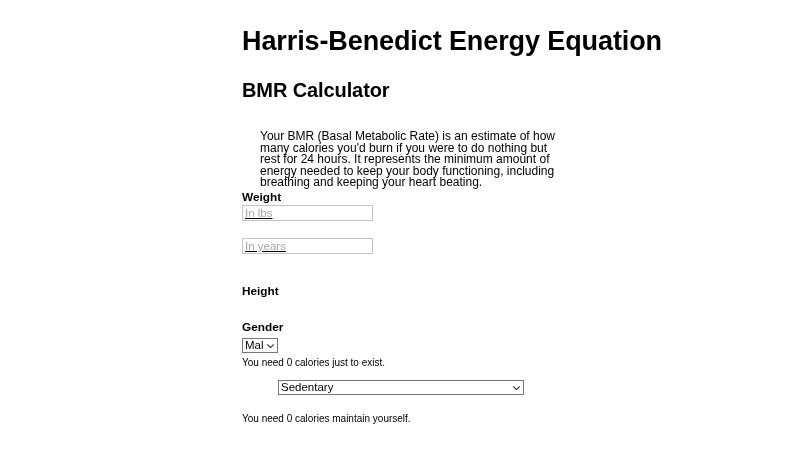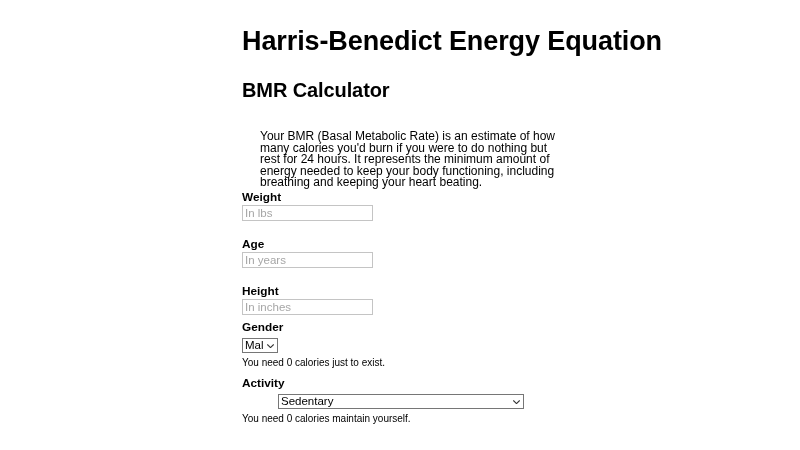--- a/index.html
+++ b/index.html
@@ -92,20 +92,21 @@
     padding: 1px 2px;
     margin: 0;
     font-family: "Liberation Sans", sans-serif;
     font-size: 11.5px;
     line-height: 13px;
     color: #000000;
     background: #ffffff;
     border: 1px solid #c4c4c4;
     border-radius: 0;
     outline: none;
+    text-decoration: underline;
   }
   input.text-input::placeholder {
     color: #a6a6a6;
     opacity: 1;
   }
 
   select.dropdown {
     display: block;
     box-sizing: border-box;
     height: 15px;
@@ -172,47 +173,44 @@
     <h2 class="section-title">BMR Calculator</h2>
 
     <p class="intro">Your BMR (Basal Metabolic Rate) is an estimate of how many calories you'd burn if you were to do nothing but rest for 24 hours. It represents the minimum amount of energy needed to keep your body functioning, including breathing and keeping your heart beating.</p>
 
     <div class="field" id="field-weight">
       <label class="field-label">Weight</label>
       <input class="text-input" type="text" placeholder="In lbs" style="">
     </div>
 
     <div class="field" id="field-age">
-      <label class="field-label">Age</label>
       <input class="text-input" type="text" placeholder="In years" style="">
     </div>
 
     <div class="field" id="field-height">
       <label class="field-label">Height</label>
-      <input class="text-input" type="text" placeholder="In inches" style="">
     </div>
 
     <div class="field" id="field-gender">
       <label class="field-label">Gender</label>
       <span class="select-wrap">
         <select class="dropdown gender-select">
           <option>Male</option>
         </select>
         <span class="chev">
           <svg viewBox="0 0 7 4" width="7" height="4" xmlns="http://www.w3.org/2000/svg">
             <path d="M0.3 0.4 L3.5 3.6 L6.7 0.4" fill="none" stroke="#333333" stroke-width="1.1"></path>
           </svg>
         </span>
       </span>
     </div>
 
     <p class="result" id="result-bmr">You need 0 calories just to exist.</p>
 
     <div class="field" id="field-activity">
-      <label class="field-label">Activity</label>
       <span class="select-wrap">
         <select class="dropdown activity-select">
           <option>Sedentary</option>
         </select>
         <span class="chev">
           <svg viewBox="0 0 7 4" width="7" height="4" xmlns="http://www.w3.org/2000/svg">
             <path d="M0.3 0.4 L3.5 3.6 L6.7 0.4" fill="none" stroke="#333333" stroke-width="1.1"></path>
           </svg>
         </span>
       </span>

